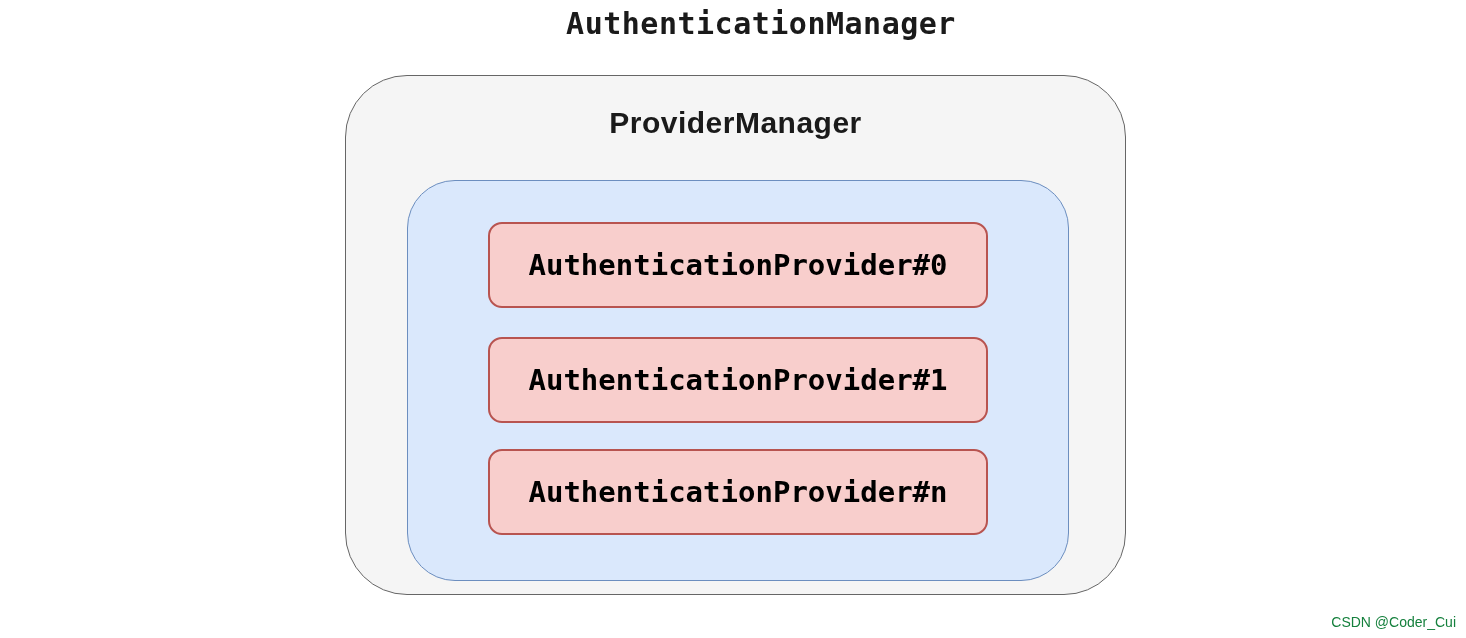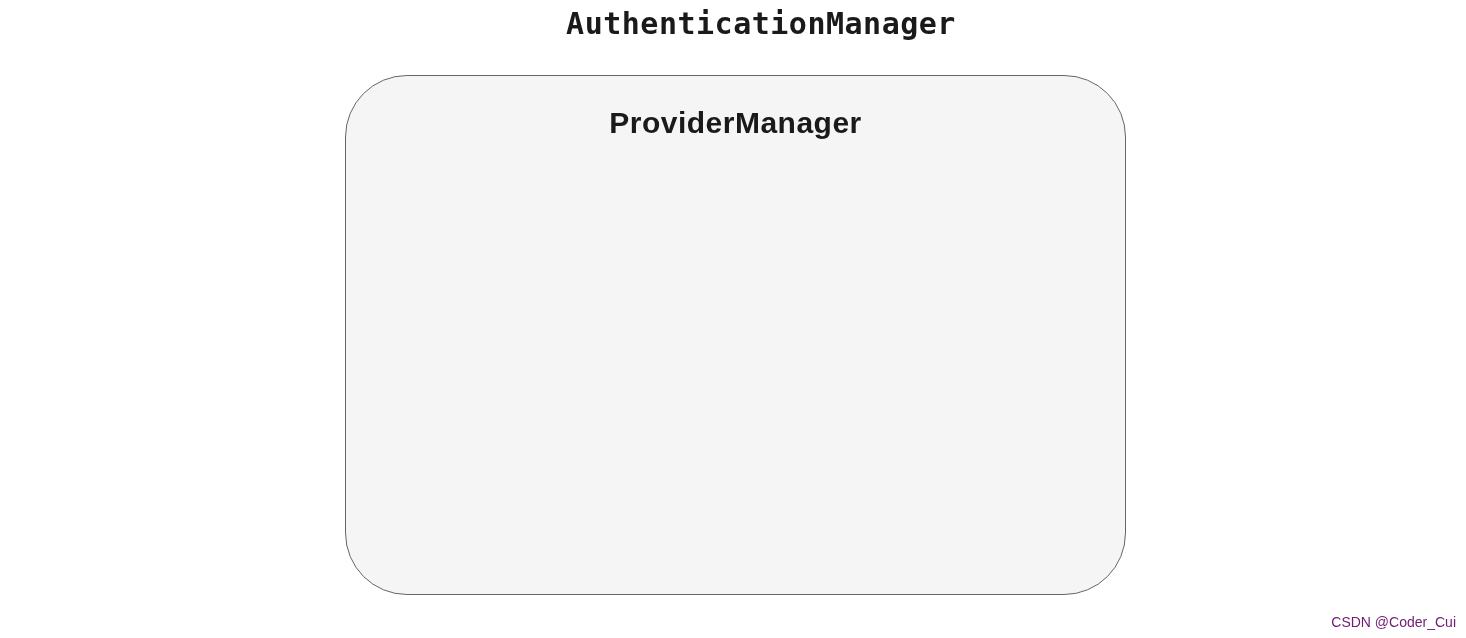--- a/index.html
+++ b/index.html
@@ -83,28 +83,43 @@
     font-size: 29px;
     color: #000000;
     white-space: nowrap;
   }
   .watermark {
     position: absolute;
     right: 10px;
     bottom: 8px;
     font-family: "Liberation Sans", sans-serif;
     font-size: 14px;
-    color: #701a75;
+    color: #15803d;
     margin-left: 25px;
   }
 </style>
 </head>
 <body>
 
 <div class="diagram-title">AuthenticationManager</div>
 
 <div class="outer-box">
 
   <div class="outer-box-label">ProviderManager</div>
 
+  <div class="inner-box">
+
+    <div class="provider-box p0">
+      <span class="provider-label">AuthenticationProvider#0</span>
+    </div>
+
+    <div class="provider-box p1">
+      <span class="provider-label">AuthenticationProvider#1</span>
+    </div>
+
+    <div class="provider-box p2">
+      <span class="provider-label">AuthenticationProvider#n</span>
+    </div>
+
+  </div>
 </div>
 
 <div class="watermark">CSDN @Coder_Cui</div>
 
 </body></html>

